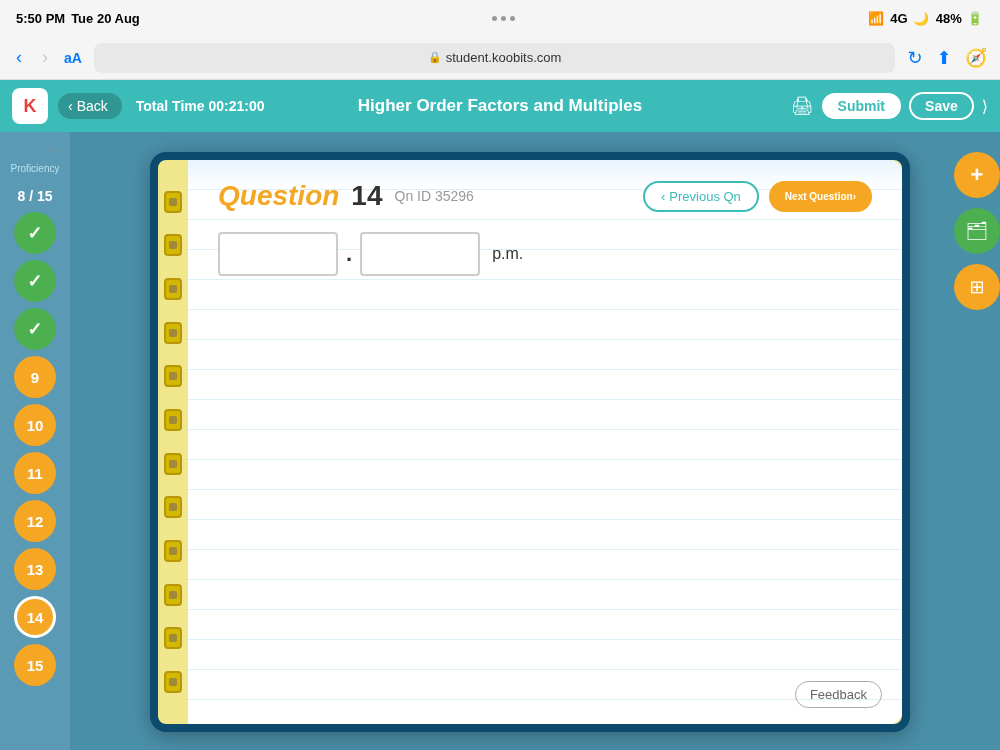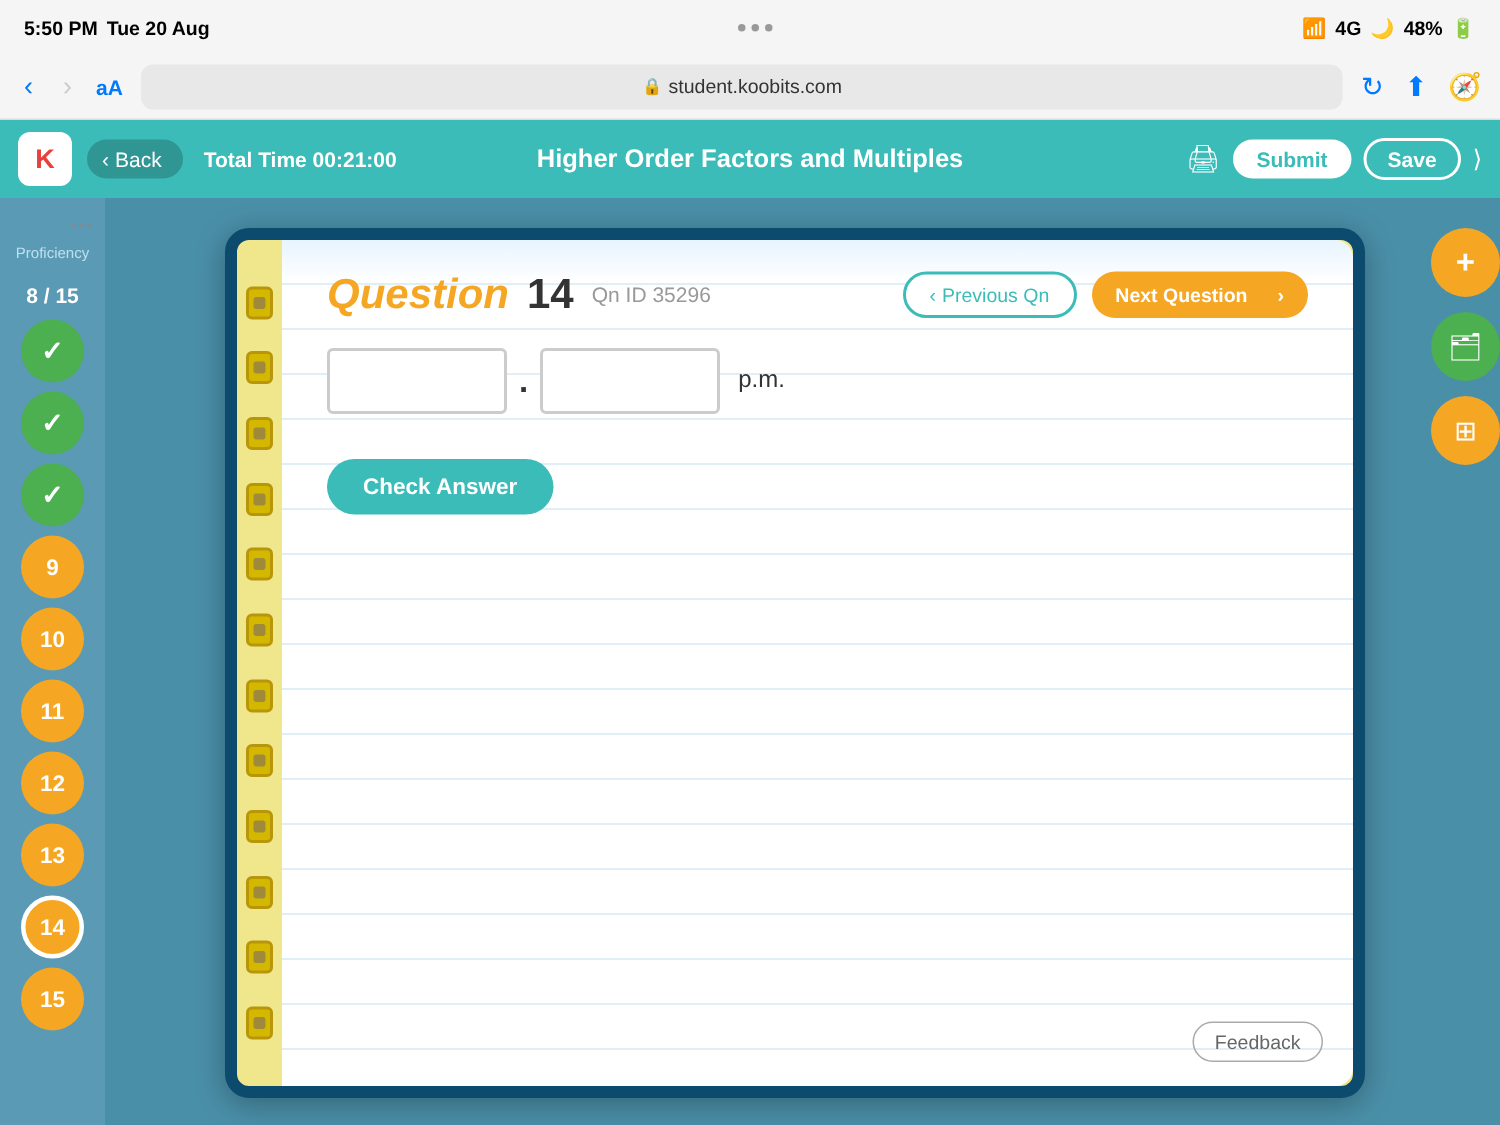--- a/index.html
+++ b/index.html
@@ -157,22 +157,22 @@
     .question-number { font-size: 28px; font-weight: 700; color: #333; }
     .question-id { font-size: 14px; color: #999; }
     .nav-buttons { margin-left: auto; display: flex; gap: 10px; }
     .prev-btn {
       background: white; border: 2px solid #3bbcb8; color: #3bbcb8;
       border-radius: 20px; padding: 6px 16px; font-size: 13px; cursor: pointer;
       display: flex; align-items: center; gap: 4px;
     }
     .next-btn {
       background: #f5a623; border: none; color: white;
-      border-radius: 20px; padding: 6px 16px; font-size: 13px; cursor: pointer;
-      display: flex; align-items: center; gap: 20px; font-weight: 600;
+      border-radius: 20px; padding: 6px 16px; font-size: 10px; cursor: pointer;
+      display: flex; align-items: center; gap: 0; font-weight: 600;
     }
 
     
     .question-text {
       font-size: 17px; color: #333; line-height: 1.6;
       margin-bottom: 30px; position: relative; z-index: 1;
     }
 
     
     .answer-area {
@@ -348,21 +348,20 @@
 
         
         <div class="answer-area">
           <input type="text" class="answer-input" placeholder="" style="">
           <span class="dot-separator">.</span>
           <input type="text" class="answer-input" placeholder="" style="">
           <span class="pm-label">p.m.</span>
         </div>
 
         
-        <button class="check-btn">Check Answer</button>
 
         
         <button class="feedback-btn">Feedback</button>
       </div>
     </div>
 
     <div id="float-buttons">
       <button class="float-btn orange">
         <span style="color:white;font-weight:900;font-size:22px">+</span>
       </button>

